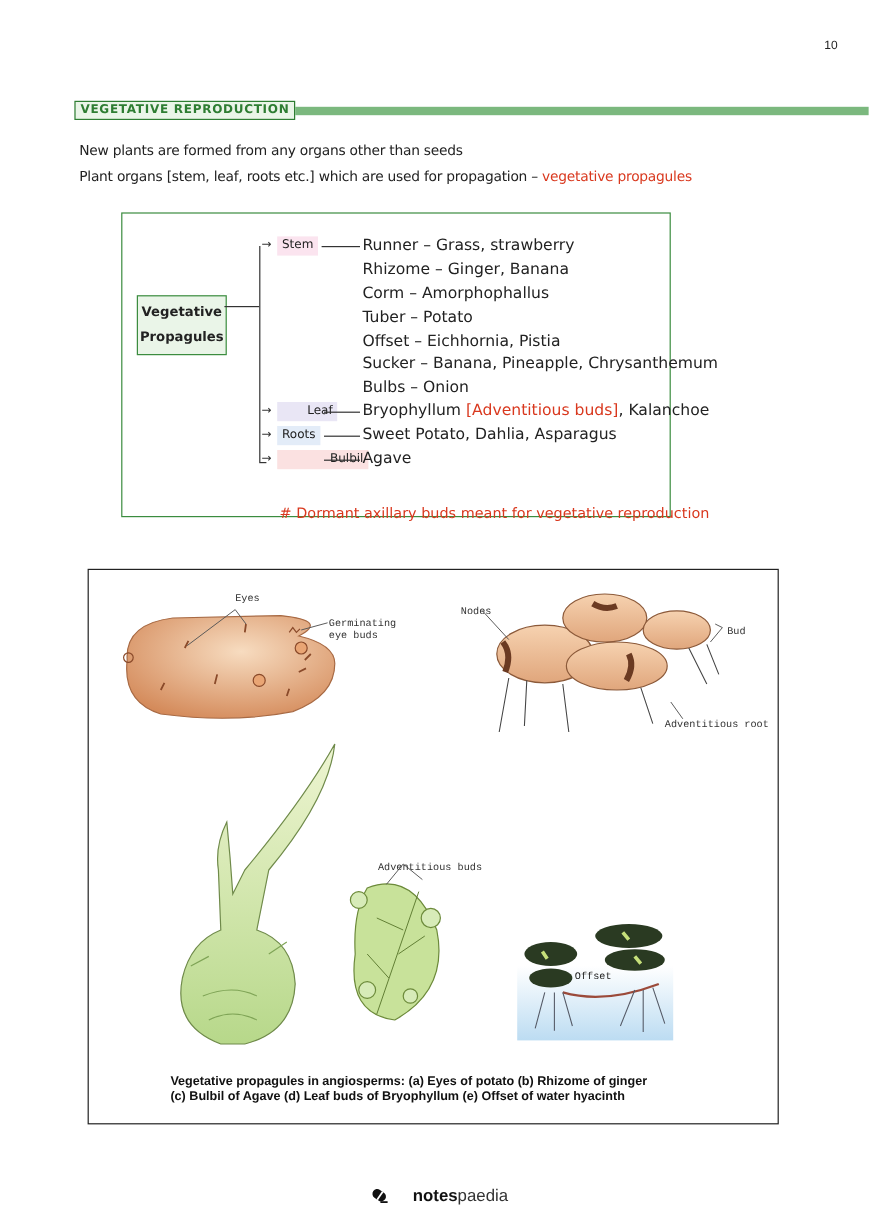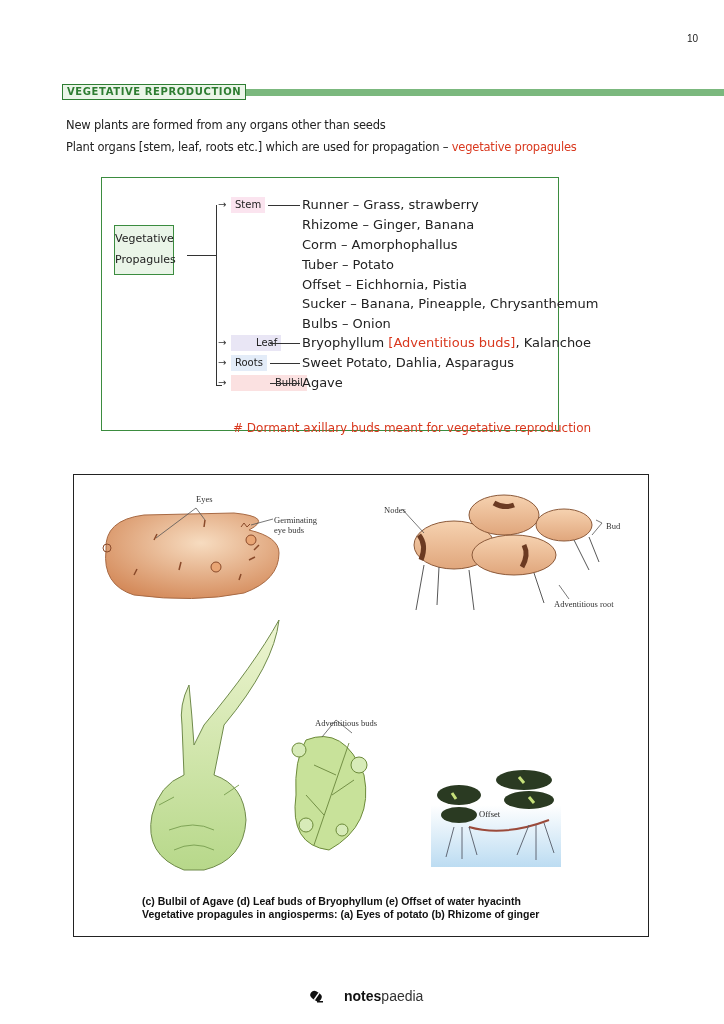--- a/index.html
+++ b/index.html
@@ -9,34 +9,34 @@
   .page-number { position: absolute; top: 33px; right: 26px; font-size: 10px; color: #222; font-family: "Liberation Sans", sans-serif; }
 
   .section-header { position: absolute; left: 62px; top: 84px; width: 662px; height: 16px; display: flex; align-items: center; }
   .section-title { border: 1.5px solid #2e7d32; background: #eaf5e8; color: #2e7d32; font-size: 10px; font-weight: bold; letter-spacing: 0.6px; padding: 1px 4px; white-space: nowrap; font-family: "DejaVu Sans", sans-serif; line-height: 12px; }
   .section-bar { flex: 1; height: 7px; background: #7bb87e; }
 
   .intro { position: absolute; left: 66px; font-size: 11.5px; color: #222; font-family: "DejaVu Sans", sans-serif; letter-spacing: -0.2px; }
   .intro .red { color: #d9381e; }
 
   .tree-box { position: absolute; left: 101px; top: 177px; width: 458px; height: 254px; border: 1.5px solid #3b8c3f; }
-  .root-node { position: absolute; left: 12px; top: 47px; width: 60px; height: 50px; border: 1.5px solid #3b8c3f; background: #eaf5e8; font-size: 11px; text-align: center; line-height: 21px; padding-top: 2px; color: #222; }
+  .root-node { position: absolute; left: 12px; top: 68px; width: 75px; height: 50px; border: 1.5px solid #3b8c3f; background: #eaf5e8; font-size: 11px; text-align: center; line-height: 21px; padding-top: 2px; color: #222; font-weight: bold; }
   .tree-line { position: absolute; background: #333; }
   .cat { position: absolute; font-size: 10px; padding: 0 4px; line-height: 16px; color: #222; }
   .cat.stem { background: #fbe4ef; }
   .cat.leaf { background: #e9e6f5; padding-left: 25px; }
   .cat.roots { background: #e3ecf8; }
   .cat.bulbil { background: #fbe1e1; }
   .arrow { position: absolute; font-size: 10px; color: #333; line-height: 16px; }
   .item { position: absolute; left: 200px; font-size: 13px; line-height: 16px; color: #222; white-space: nowrap; }
   .item .red { color: #d9381e; }
   .note { position: absolute; left: 131px; top: 217px; font-size: 12px; color: #d9381e; white-space: nowrap; margin-top: 26px; }
 
   .figure-box { position: absolute; left: 73px; top: 474px; width: 576px; height: 463px; border: 1.5px solid #222; }
-  .lbl { position: absolute; font-family: Liberation Serif, serif; font-size: 8.5px; color: #333; line-height: 10px; }
+  .lbl { position: absolute; font-family: Liberation Mono, monospace; font-size: 8.5px; color: #333; line-height: 10px; }
   .caption { position: absolute; left: 68px; top: 420px; font-family: "Liberation Sans", sans-serif; font-weight: bold; font-size: 10.5px; line-height: 13px; color: #111; }
 
   .footer { position: absolute; left: 308px; top: 988px; display: flex; align-items: center; gap: 20px; }
   .footer-text { font-family: "Liberation Sans", sans-serif; font-size: 14px; color: #111; }
   .footer-text b { font-weight: bold; }
   .footer-text span.light { font-weight: normal; color: #333; }
 </style>
 </head>
 <body>
 
@@ -171,22 +171,22 @@
     <div>Germinating</div>
     <div>eye buds</div>
   </div>
   <div class="lbl" style="left:310px; top:30px;">Nodes</div>
   <div class="lbl" style="left:532px; top:46px;">Bud</div>
   <div class="lbl" style="left:480px; top:124px;">Adventitious root</div>
   <div class="lbl" style="left:241px; top:243px;">Adventitious buds</div>
   <div class="lbl" style="left:405px; top:334px; color:#222;">Offset</div>
 
   <div class="caption">
+    <div>Vegetative propagules in angiosperms: (a) Eyes of potato (b) Rhizome of ginger</div>
     <div>(c) Bulbil of Agave (d) Leaf buds of Bryophyllum (e) Offset of water hyacinth</div>
-    <div>Vegetative propagules in angiosperms: (a) Eyes of potato (b) Rhizome of ginger</div>
   </div>
 </div>
 
 <div class="footer">
   <svg width="16" height="16" viewBox="0 0 16 16">
     <g transform="rotate(35 8 8)">
       <rect x="2" y="4" width="12" height="8" rx="4" fill="#111"></rect>
       <rect x="8" y="4" width="1.5" height="8" fill="#fff"></rect>
     </g>
     <rect x="9" y="13" width="6" height="1.5" fill="#111"></rect>

